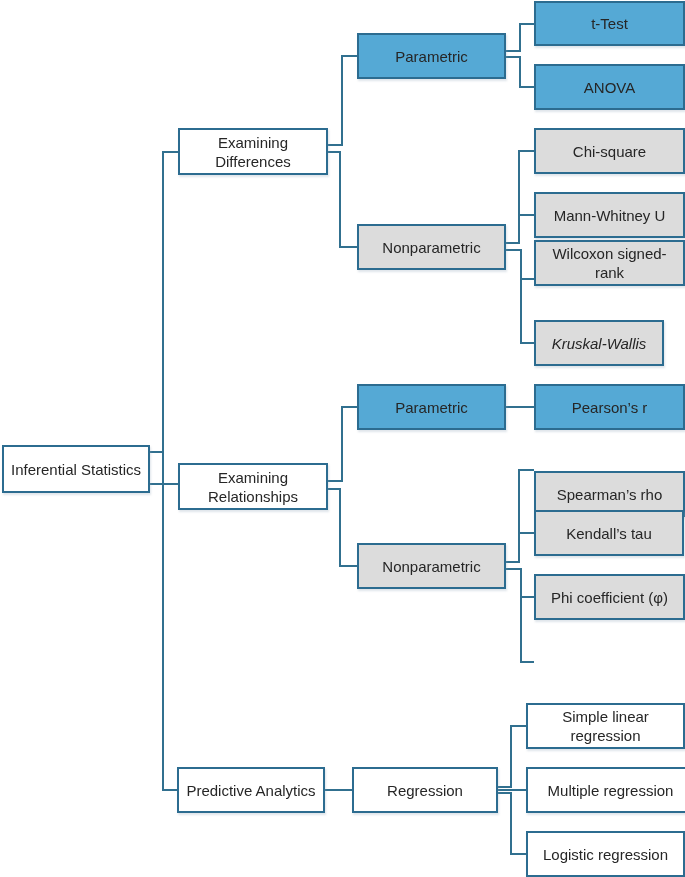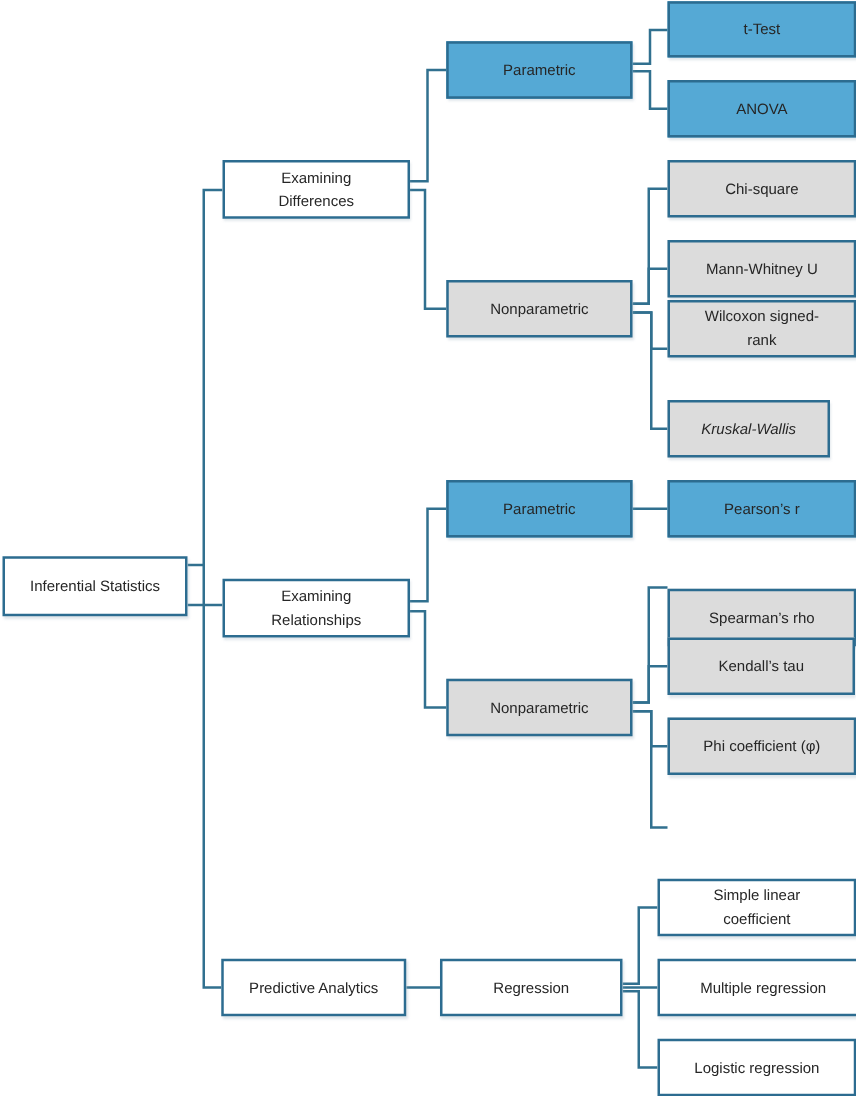--- a/index.html
+++ b/index.html
@@ -14,21 +14,21 @@
   body{width:685px;height:877px;position:relative;overflow:hidden;
        font-family:"Liberation Sans",sans-serif;}
   .canvas{position:absolute;left:0;top:0;width:685px;height:877px;}
   svg.connectors{position:absolute;left:0;top:0;}
   svg.connectors path{stroke:var(--connector);stroke-width:2;fill:none;}
   .node{
     position:absolute;box-sizing:border-box;
     border:2px solid var(--border);
     display:flex;align-items:center;justify-content:center;
     text-align:center;white-space:pre-line;
-    font-size:12px;line-height:19px;color:var(--text);
+    font-size:15px;line-height:19px;color:var(--text);
     box-shadow:1px 2px 2px rgba(150,170,185,0.30);
   }
   .blue{background:var(--parametric-fill);}
   .gray{background:var(--nonparametric-fill);}
   .white{background:var(--plain-fill);}
 
   #n-root     {left:2px;  top:445px;width:148px;height:48px;}
   #n-exdiff   {left:178px;top:128px;width:150px;height:47px;}
   #n-exrel    {left:178px;top:463px;width:150px;height:47px;}
   #n-pred     {left:177px;top:767px;width:148px;height:46px;}
@@ -103,17 +103,17 @@
   <div class="node gray" id="n-wilcoxon">Wilcoxon signed-
 rank</div>
   <div class="node gray" id="n-kruskal">Kruskal-Wallis</div>
 
   <div class="node blue" id="n-pearson">Pearson’s r</div>
   <div class="node gray" id="n-spearman">Spearman’s rho</div>
   <div class="node gray" id="n-kendall">Kendall’s tau</div>
   <div class="node gray" id="n-phi">Phi coefficient (φ)</div>
 
   <div class="node white" id="n-simple">Simple linear
-coefficient</div>
+regression</div>
   <div class="node white" id="n-multiple">Multiple regression</div>
   <div class="node white" id="n-logistic">Logistic regression</div>
 
 </div>
 
 </body></html>

